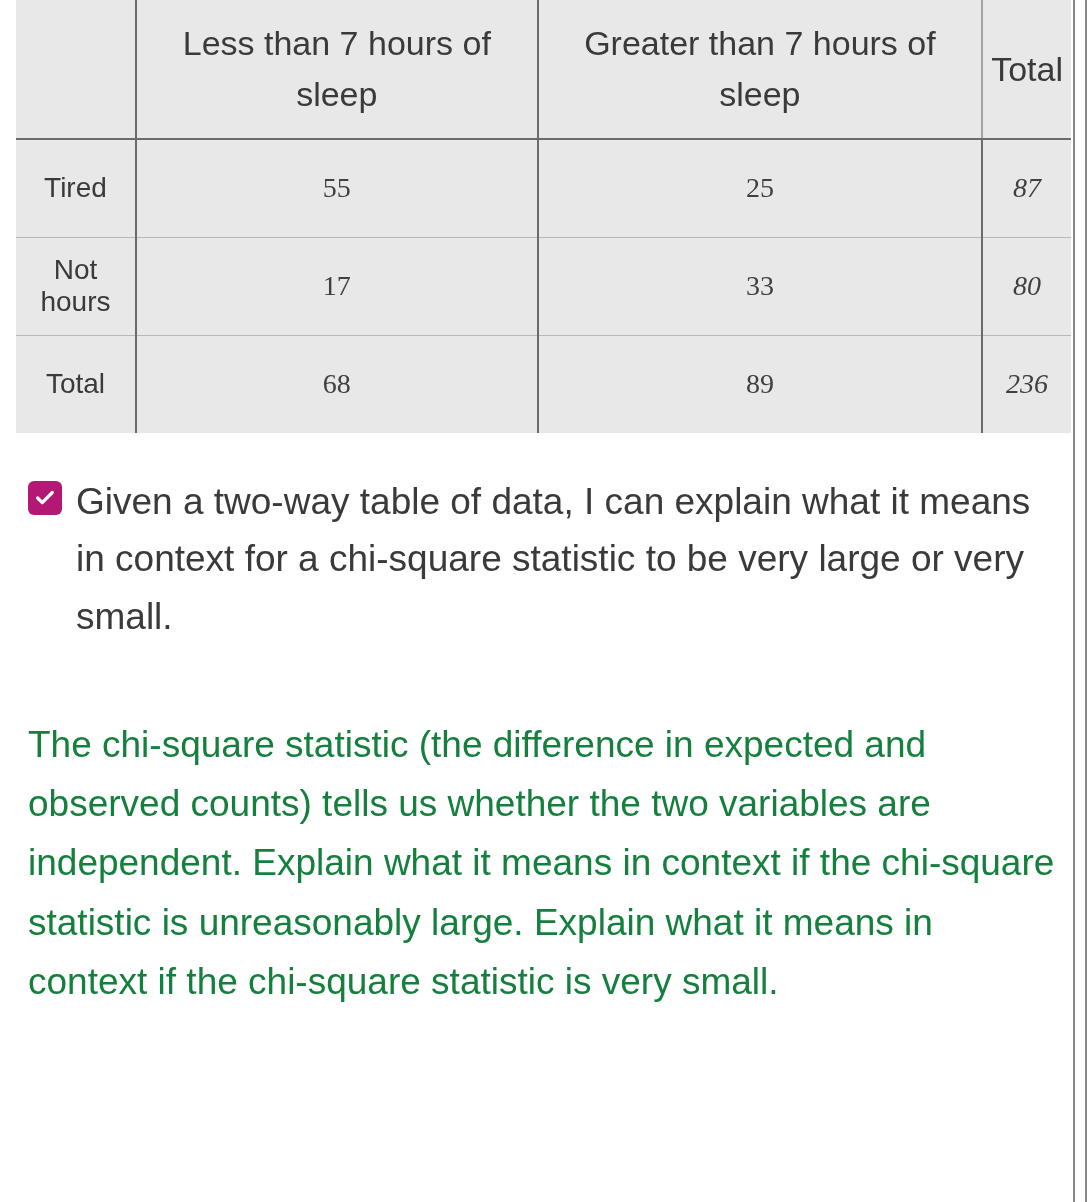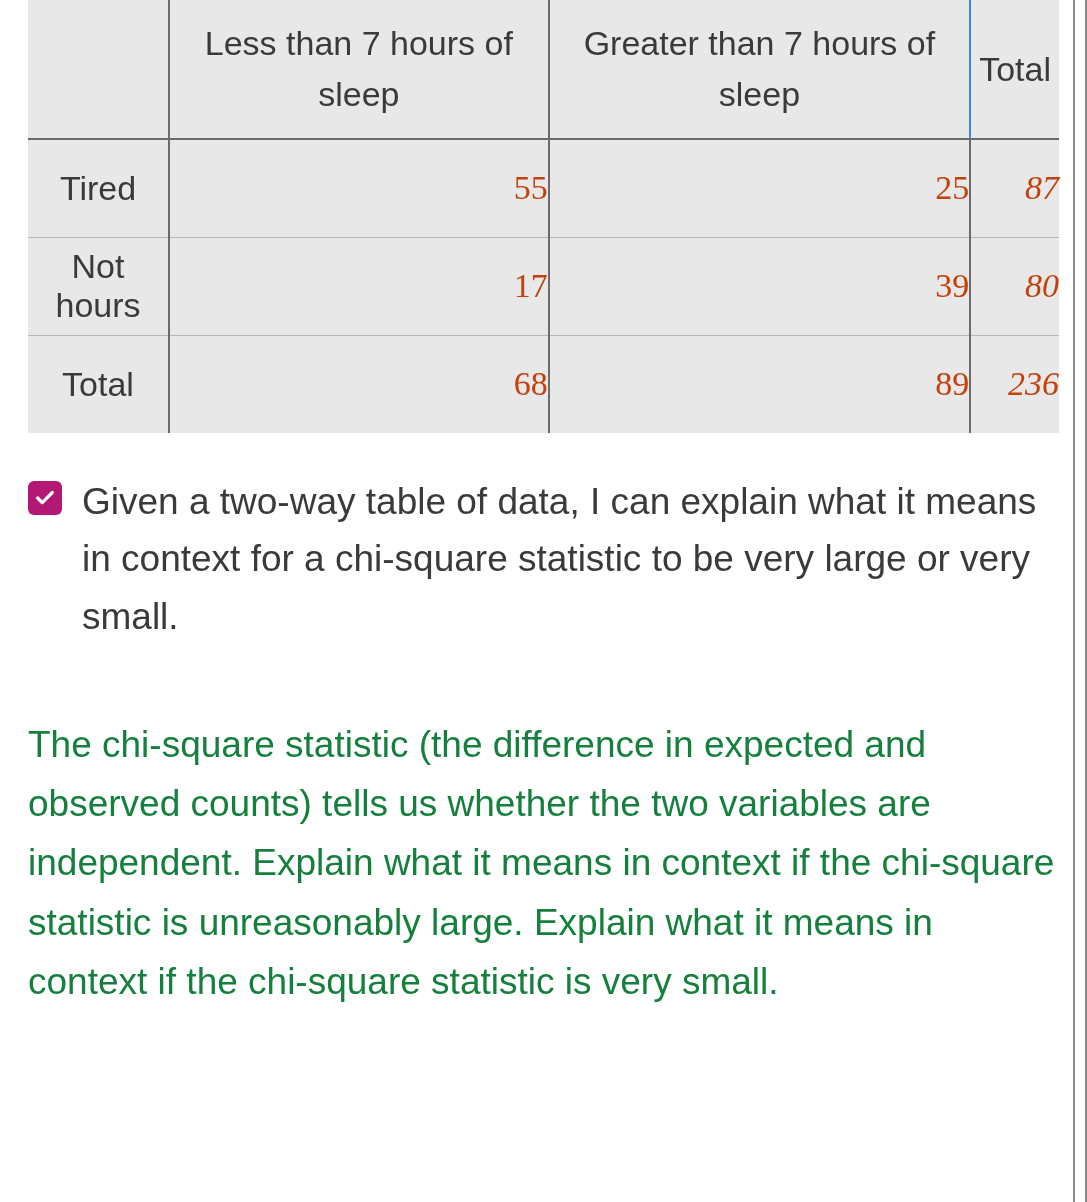--- a/index.html
+++ b/index.html
@@ -8,21 +8,21 @@
       padding: 0;
     }
     body {
       font-family: -apple-system, BlinkMacSystemFont, 'Segoe UI', Helvetica, Arial, sans-serif;
       background: #ffffff;
       width: 1087px;
       padding: 0;
       color: #333333;
     }
     .table-wrapper {
-      padding: 0 28px;
+      padding: 0 16px;
       border-radius: 25px;
     }
     table {
       width: 100%;
       border-collapse: collapse;
       background: #e8e8e8;
     }
     th, td {
       text-align: center;
       vertical-align: middle;
@@ -36,49 +36,48 @@
       padding: 18px 8px;
       border-bottom: 2px solid #6b6b6b;
     }
     th.corner {
       border-right: 2px solid #6b6b6b;
     }
     th.col1 {
       border-right: 2px solid #6b6b6b;
     }
     th.col2 {
-      border-right: 2px solid #3b82f6;
+      border-right: 2px solid #a3a3a3;
     }
     td {
-      font-size: 34px;
+      font-size: 28px;
       height: 98px;
       border-bottom: 1.5px solid #b8b8b8;
     }
     tr:last-child td {
       border-bottom: none;
     }
     td.rowlabel {
       font-family: -apple-system, BlinkMacSystemFont, 'Segoe UI', Helvetica, Arial, sans-serif;
       color: #3a3a3a;
       border-right: 2px solid #6b6b6b;
     }
     td.num {
       font-family: Georgia, 'Times New Roman', serif;
-      color: #c2410c;
+      color: #404040;
       border-right: 2px solid #6b6b6b;
-      text-align: right;
     }
     td.num.last {
       border-right: none;
       font-style: italic;
     }
     .objective-block {
       display: flex;
       align-items: flex-start;
-      gap: 20px;
+      gap: 14px;
       padding: 40px 28px 0 28px;
     }
     .checkbox {
       width: 34px;
       height: 34px;
       min-width: 34px;
       background: #b31875;
       border-radius: 6px;
       display: flex;
       align-items: center;
@@ -129,21 +128,21 @@
     <tbody>
       <tr>
         <td class="rowlabel">Tired</td>
         <td class="num">55</td>
         <td class="num">25</td>
         <td class="num last">87</td>
       </tr>
       <tr>
         <td class="rowlabel">Not hours</td>
         <td class="num">17</td>
-        <td class="num">39</td>
+        <td class="num">33</td>
         <td class="num last">80</td>
       </tr>
       <tr>
         <td class="rowlabel">Total</td>
         <td class="num">68</td>
         <td class="num">89</td>
         <td class="num last">236</td>
       </tr>
     </tbody>
   </table>

